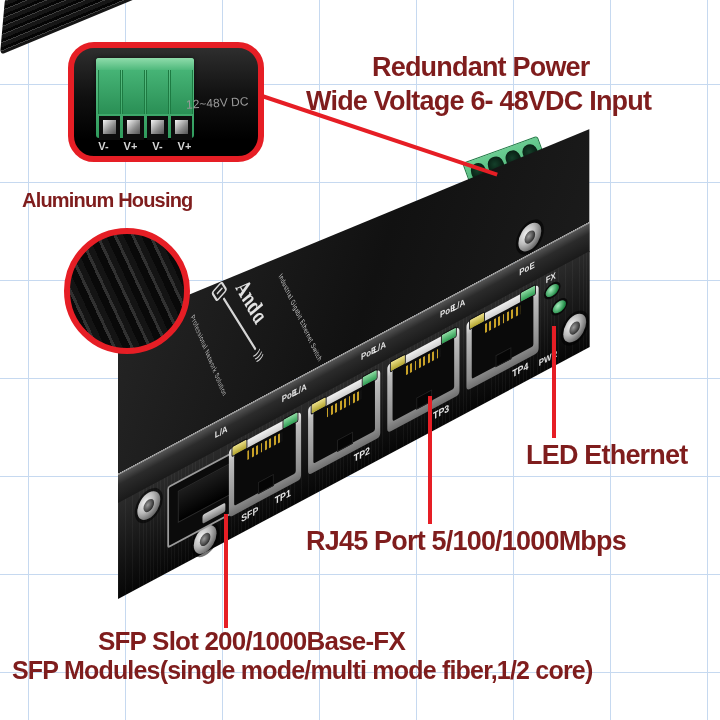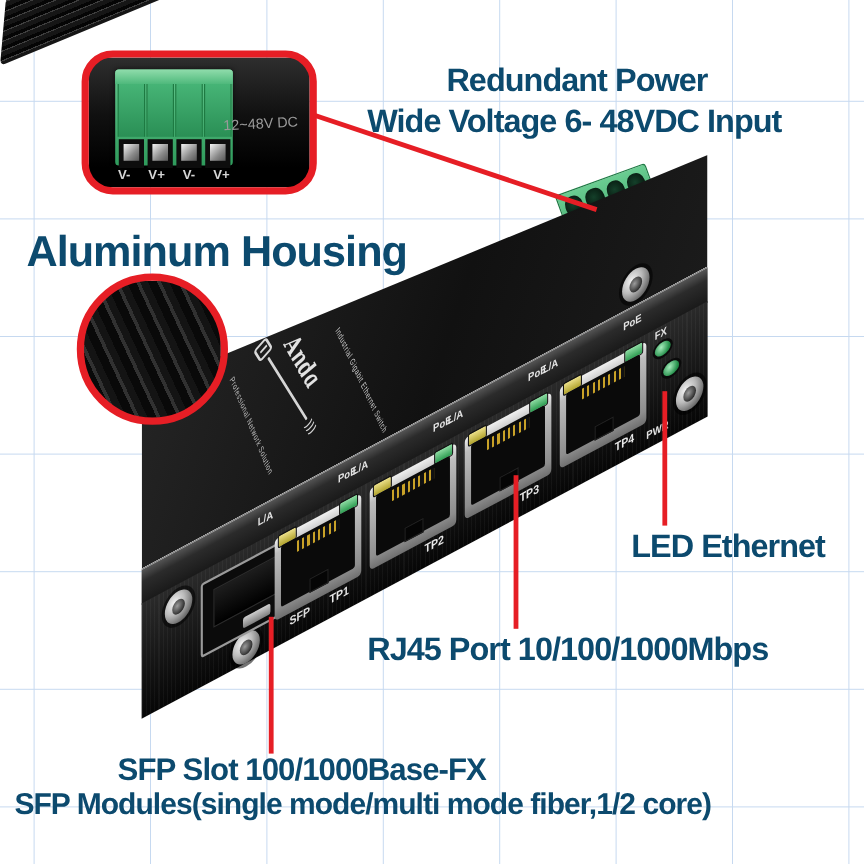--- a/index.html
+++ b/index.html
@@ -8,21 +8,21 @@
     font-family:"Liberation Sans", sans-serif;
     background-color:#ffffff;
     background-image:
       linear-gradient(#c6d9f0 1px, transparent 1px),
       linear-gradient(90deg, #c6d9f0 1px, transparent 1px);
     background-size:97px 98px;
     background-position:28px 84px;
   }
   
   .headline{
-    position:absolute;color:#0c4a6e;font-weight:700;letter-spacing:-0.8px;
+    position:absolute;color:#7f1d1d;font-weight:700;letter-spacing:-0.8px;
     font-size:27px;white-space:nowrap;
   }
   
   .rline{position:absolute;background:#e61e25;}
   .line-diag{left:262px;top:94px;width:248px;height:4px;transform:rotate(18.5deg);transform-origin:0 50%;}
   .line-pwr{left:552px;top:326px;width:4px;height:112px;}
   .line-rj45{left:428px;top:396px;width:4px;height:128px;}
   .line-sfp{left:224px;top:514px;width:4px;height:114px;}
   
   .skew{position:absolute;transform:matrix(0.88,-0.47,0,1,0,0);transform-origin:0 0;}
@@ -234,17 +234,17 @@
     <span>V-</span>
     <span>V+</span>
   </div>
   <div class="voltage">12~48V DC</div>
 </div>
 
 <div class="inset-circle"></div>
 
 <div class="headline" style="left:372px;top:52px">Redundant Power</div>
 <div class="headline" style="left:306px;top:86px">Wide Voltage 6- 48VDC Input</div>
-<div class="headline" style="left:22px;top:189px;font-size:36px">Aluminum Housing</div>
+<div class="headline" style="left:22px;top:189px;font-size:20px">Aluminum Housing</div>
 <div class="headline" style="left:526px;top:440px">LED Ethernet</div>
-<div class="headline" style="left:306px;top:526px">RJ45 Port 10/100/1000Mbps</div>
-<div class="headline" style="left:98px;top:626px;font-size:26px">SFP Slot 100/1000Base-FX</div>
+<div class="headline" style="left:306px;top:526px">RJ45 Port 5/100/1000Mbps</div>
+<div class="headline" style="left:98px;top:626px;font-size:26px">SFP Slot 200/1000Base-FX</div>
 <div class="headline" style="left:12px;top:656px;font-size:25px">SFP Modules(single mode/multi mode fiber,1/2 core)</div>
 
 </body></html>

